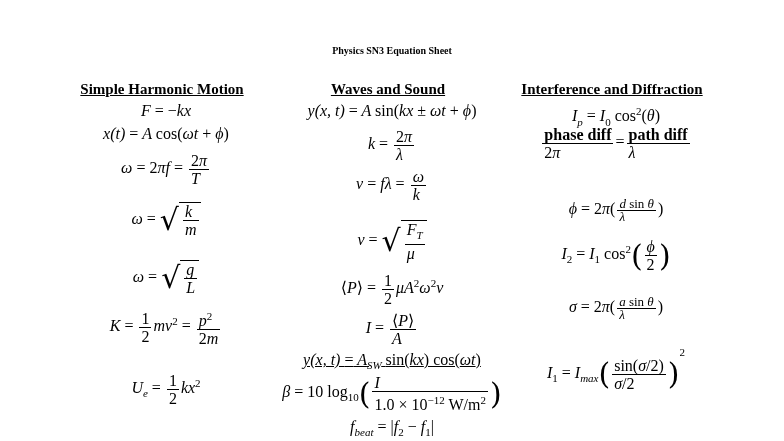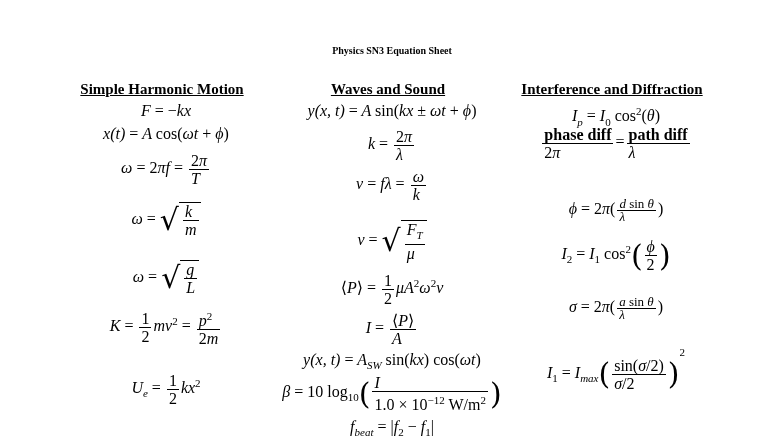--- a/index.html
+++ b/index.html
@@ -41,21 +41,21 @@
 </div>
 
 <div class="col" style="left:268px;width:240px;height:360px;">
   <h2>Waves and Sound</h2>
   <div class="eq" style="top:21px;">y(x, t) <span class="up">=</span> A <span class="up">sin(</span>kx <span class="up">±</span> ωt <span class="up">+</span> ϕ<span class="up">)</span></div>
   <div class="eq" style="top:48px;">k <span class="up">=</span> <span class="frac"><span class="num"><span class="up">2</span>π</span><span>λ</span></span></div>
   <div class="eq" style="top:88px;">v <span class="up">=</span> fλ <span class="up">=</span> <span class="frac"><span class="num">ω</span><span>k</span></span></div>
   <div class="eq" style="top:140px;">v <span class="up">=</span> <span class="sqrt"><span class="rad">√</span><span class="under"><span class="frac"><span class="num">F<sub>T</sub></span><span>μ</span></span></span></span></div>
   <div class="eq" style="top:192px;"><span class="up">⟨</span>P<span class="up">⟩ =</span> <span class="frac"><span class="num up">1</span><span class="up">2</span></span>μA<sup class="up">2</sup>ω<sup class="up">2</sup>v</div>
   <div class="eq" style="top:232px;">I <span class="up">=</span> <span class="frac"><span class="num"><span class="up">⟨</span>P<span class="up">⟩</span></span><span>A</span></span></div>
-  <div class="eq" style="top:270px;">y(x, t) <span class="up">=</span> A<sub>SW</sub> <span class="up">sin(</span>kx<span class="up">) cos(</span>ωt<span class="up">)</span></div>
+  <div class="eq" style="top:270px;text-decoration:underline;">y(x, t) <span class="up">=</span> A<sub>SW</sub> <span class="up">sin(</span>kx<span class="up">) cos(</span>ωt<span class="up">)</span></div>
   <div class="eq" style="top:294px;">β <span class="up">= 10 log<sub>10</sub></span><span class="bigp">(</span><span class="frac"><span class="num">I</span><span class="up">1.0 × 10<sup>−12</sup> W/m<sup>2</sup></span></span><span class="bigp">)</span></div>
   <div class="eq" style="top:337px;">f<sub>beat</sub> <span class="up">= |</span>f<sub class="up">2</sub> <span class="up">−</span> f<sub class="up">1</sub><span class="up">|</span></div>
 </div>
 
 <div class="col" style="left:512px;width:200px;height:340px;">
   <h2>Interference and Diffraction</h2>
   <div class="eq" style="top:21px;">I<sub>p</sub> <span class="up">=</span> I<sub class="up">0</sub> <span class="up">cos<sup>2</sup>(</span>θ<span class="up">)</span></div>
   <div class="eq" style="top:46px;"><span class="frac"><span class="num bold">phase diff</span><span><span class="up">2</span>π</span></span><span class="up">=</span><span class="frac"><span class="num bold">path diff</span><span>λ</span></span></div>
   <div class="eq" style="top:118px;">ϕ <span class="up">= 2</span>π<span class="up">(</span><span class="frac small"><span class="num">d <span class="up">sin</span> θ</span><span>λ</span></span><span class="up">)</span></div>
   <div class="eq" style="top:158px;">I<sub class="up">2</sub> <span class="up">=</span> I<sub class="up">1</sub> <span class="up">cos<sup>2</sup></span><span class="bigp">(</span><span class="frac"><span class="num">ϕ</span><span class="up">2</span></span><span class="bigp">)</span></div>

